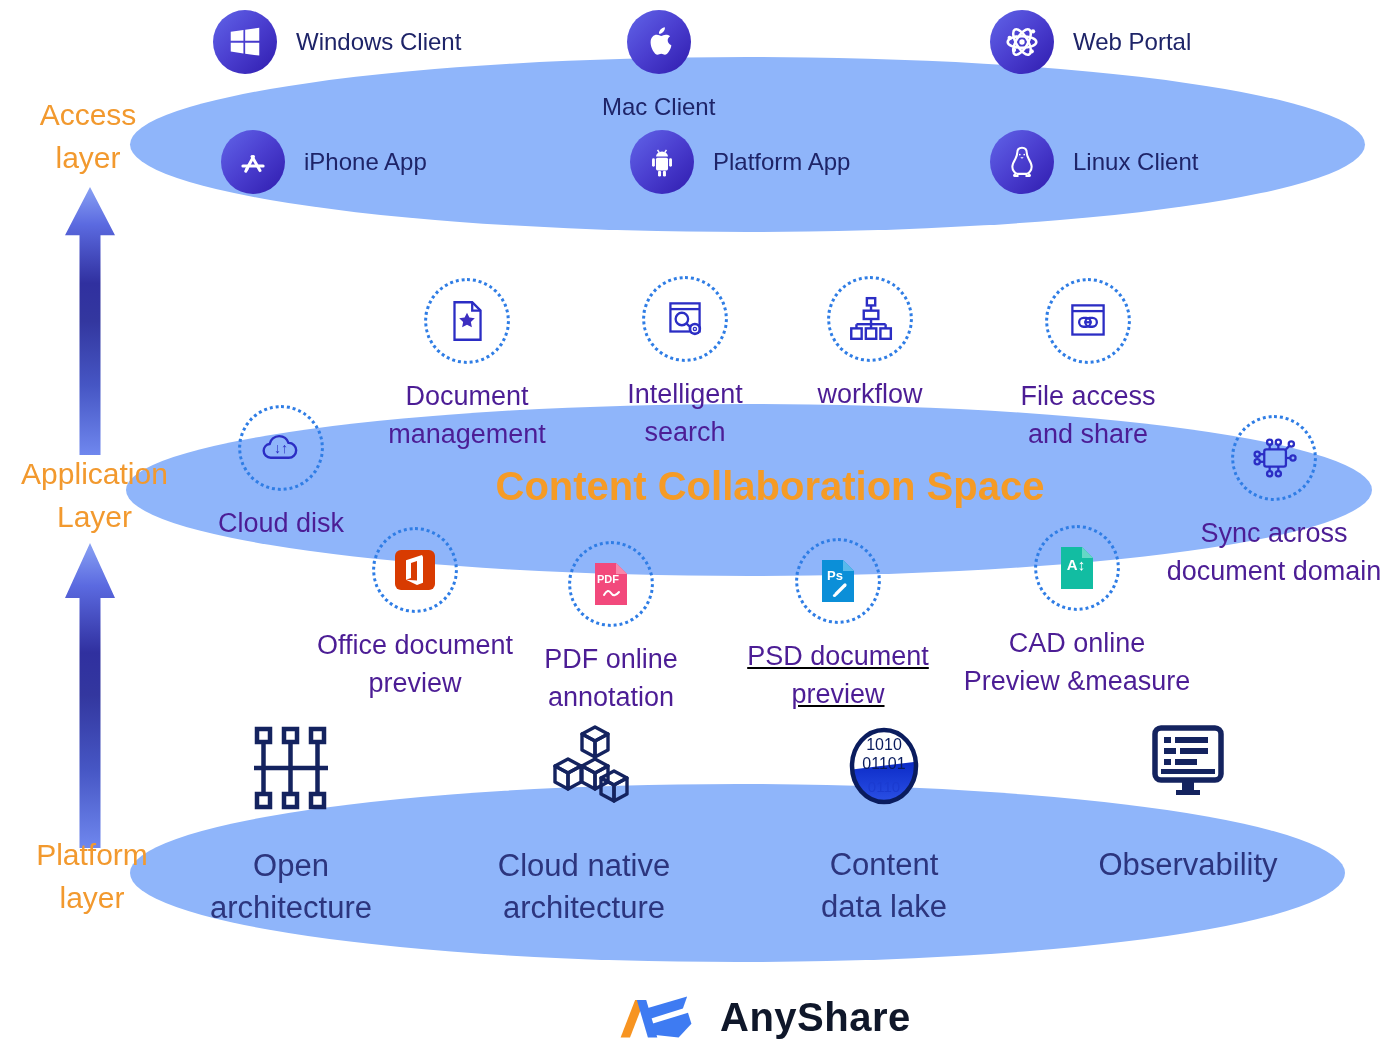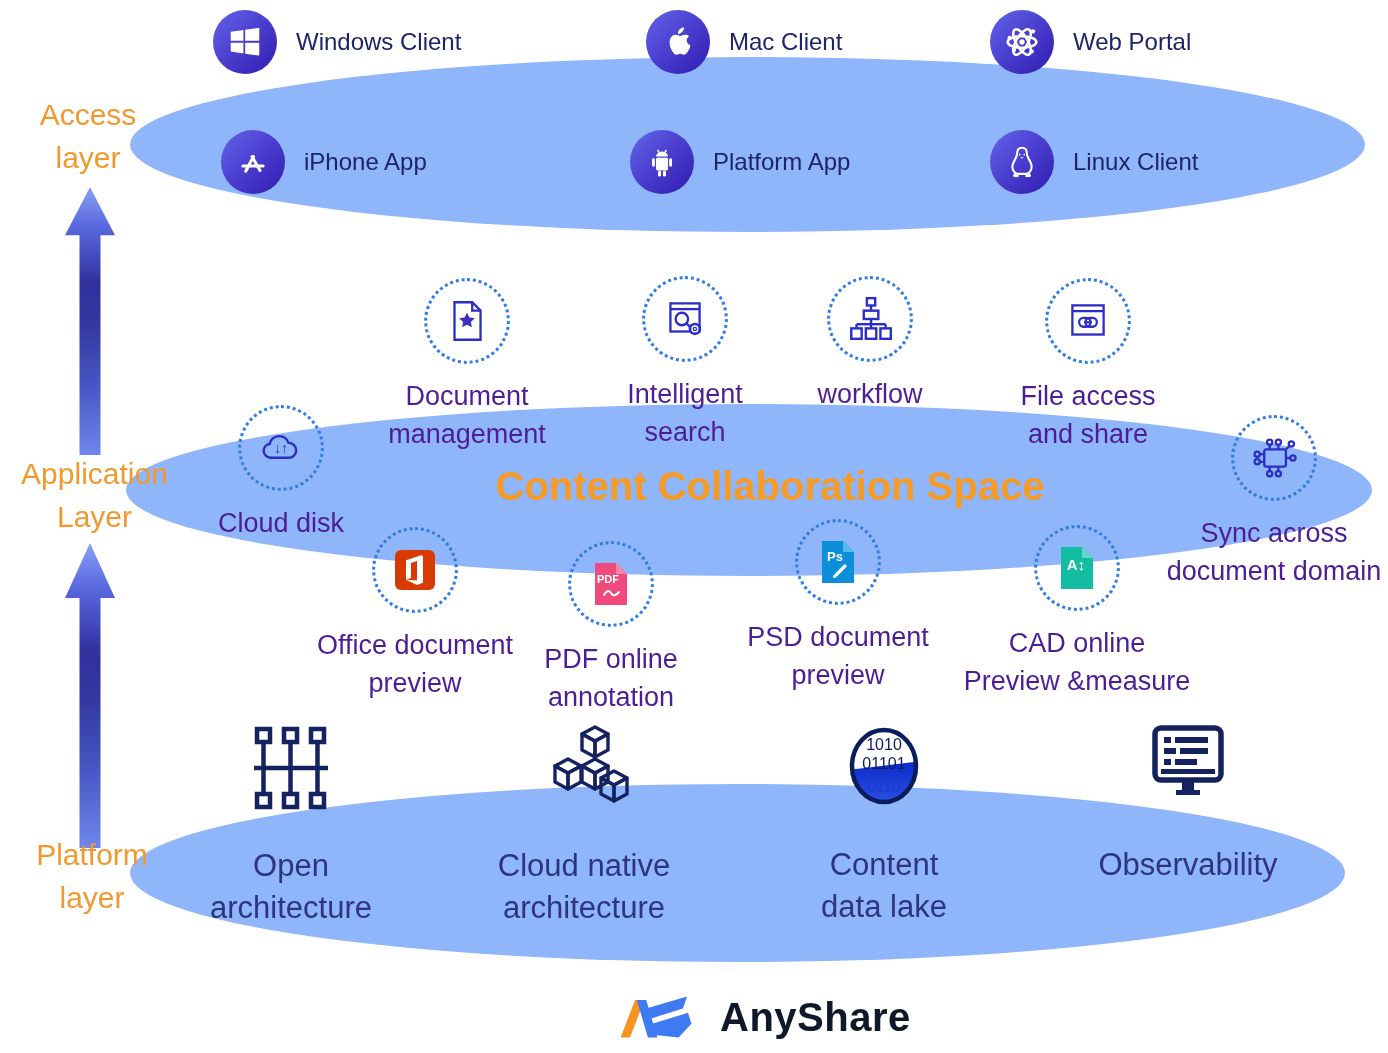--- a/index.html
+++ b/index.html
@@ -75,21 +75,21 @@
       <svg width="38" height="38" viewBox="0 0 24 24" fill="#fff">
         <path d="M3 5.6 L11 4.4 V11.2 H3 Z"></path>
           <path d="M12.1 4.2 L21 3 V11.2 H12.1 Z"></path>
         <path d="M3 12.4 H11 V19.2 L3 18 Z"></path>
           <path d="M12.1 12.4 H21 V20.6 L12.1 19.4 Z"></path>
       </svg>
     </div>
     <div class="access-label">Windows Client</div>
   </div>
 
-  <div class="access-item" style="left:646px;top:10px;">
+  <div class="access-item" style="left:602px;top:10px;flex-direction:column;">
     <div class="chip">
       <svg width="36" height="36" viewBox="0 0 24 24" fill="#fff">
         <path d="M15.9 2.1c.2 1.1-.3 2.2-1 3-.7.9-1.9 1.5-2.9 1.4-.2-1 .4-2.1 1-2.8.7-.9 2-1.5 2.9-1.6z"></path>
         <path d="M16.6 7.2c-1.3 0-2.4.8-3.1.8-.7 0-1.8-.8-3-.8-2 0-4.1 1.7-4.1 5.1 0 3.6 2.7 8.2 4.6 8.2.8 0 1.5-.6 2.5-.6s1.5.6 2.4.6c2 0 4.3-4.3 4.3-6.3-1.7-.8-2.4-2-2.4-3.3 0-1.2.7-2.2 1.6-2.7-.8-.7-1.9-1-2.8-1z"></path>
       </svg>
     </div>
     <div class="access-label">Mac Client</div>
   </div>
 
   <div class="access-item" style="left:990px;top:10px;">
@@ -263,21 +263,21 @@
         <path d="M8 3 H29 L40 14 V45 H8 Z" fill="#f2497c"></path>
         <path d="M29 3 V14 H40 Z" fill="#f886ab"></path>
         <text x="21" y="23" text-anchor="middle" font-size="11" font-weight="bold" fill="#fff" font-family="Liberation Sans, sans-serif">PDF</text>
         <path d="M17 35 q4-7 7-2 q3 5 8-1" stroke="#fff" stroke-width="2" fill="none" stroke-linecap="round"></path>
       </svg>
     </div>
     <div class="feature-label">PDF online
 annotation</div>
   </div>
 
-  <div class="feature" style="left:838px;top:519px;">
+  <div class="feature" style="left:838px;top:538px;text-decoration:underline;">
     <div class="dotcircle">
       <svg width="48" height="48" viewBox="0 0 48 48">
         <path d="M8 3 H29 L40 14 V45 H8 Z" fill="#0b8fd8"></path>
         <path d="M29 3 V14 H40 Z" fill="#58b9ec"></path>
         <text x="21" y="23" text-anchor="middle" font-size="13" font-weight="bold" fill="#fff" font-family="Liberation Sans, sans-serif">Ps</text>
         <path d="M31 28 L22 37" stroke="#fff" stroke-width="3.2" stroke-linecap="round"></path>
         <circle cx="20.5" cy="38.5" r="1.6" fill="#fff"></circle>
       </svg>
     </div>
     <div class="feature-label">PSD document

